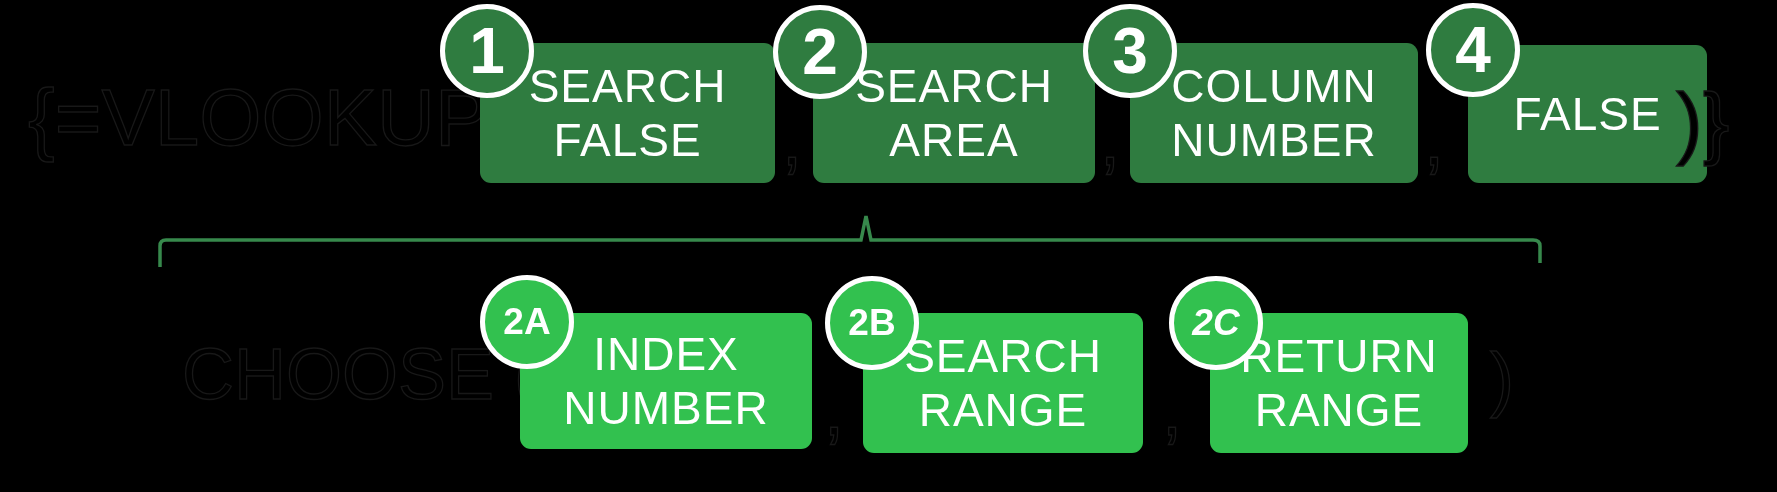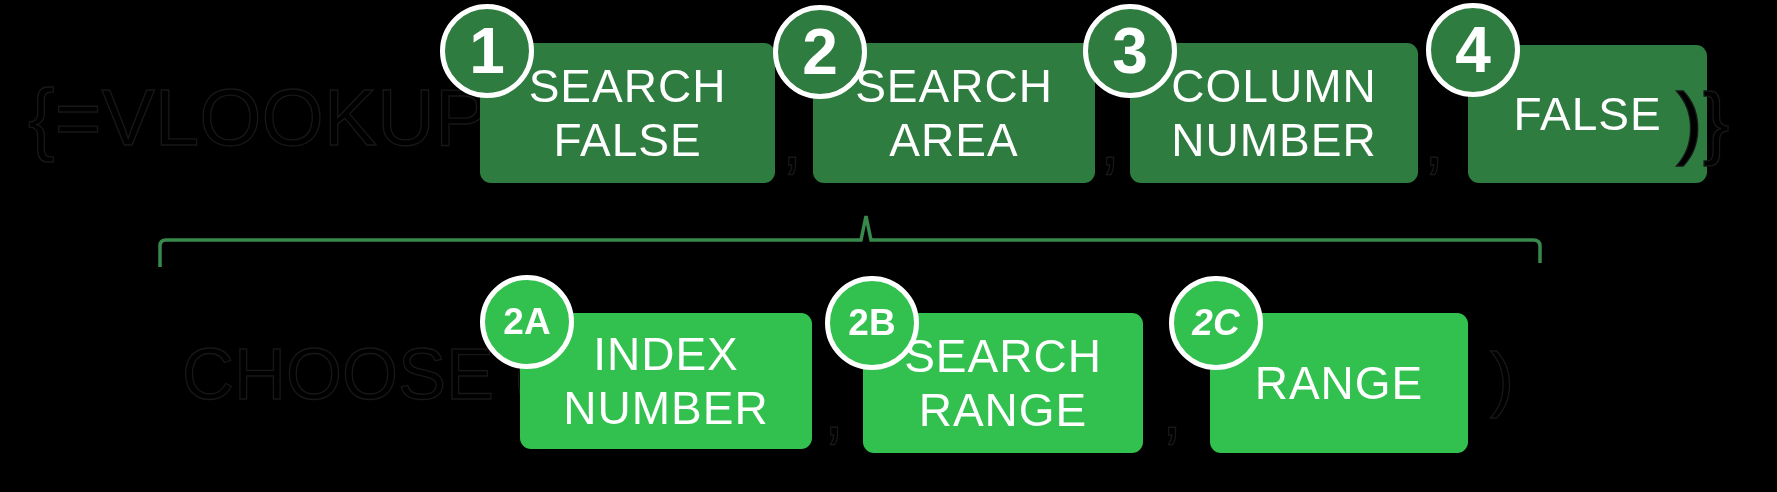--- a/index.html
+++ b/index.html
@@ -119,19 +119,20 @@
 
   <div class="param-box bright" style="left:863px; top:313px; width:280px; height:140px;">
     <div>SEARCH</div>
     <div>RANGE</div>
   </div>
   <div class="badge bright double" style="left:825px; top:276px;">2B</div>
 
   <span class="ghost formula-md" style="left:1162px; top:374px;">,</span>
 
   <div class="param-box bright" style="left:1210px; top:313px; width:258px; height:140px;">
+    <div>RETURN</div>
     <div>RANGE</div>
   </div>
   <div class="badge bright double" style="left:1169px; top:276px;font-style:italic;">2C</div>
 
   <span class="ghost formula-md" style="left:1490px; top:342px;">)</span>
 
 </div>
 
 </body></html>

